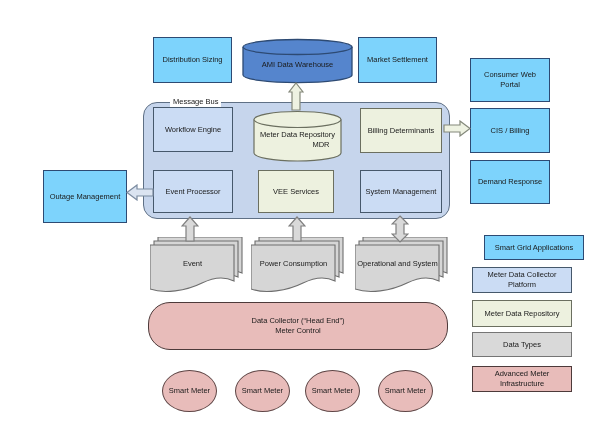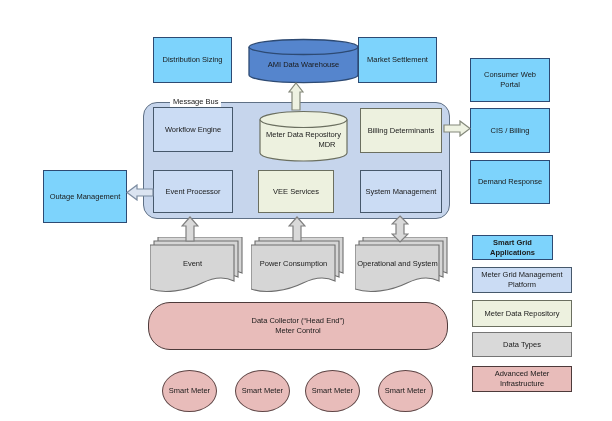--- a/index.html
+++ b/index.html
@@ -17,21 +17,21 @@
   .lblue-f{background:#cbdcf4;border:1px solid #46586b;}
   .cream-f{background:#edf1df;border:1px solid #6b6f60;}
   .gray-f{background:#d9d9d9;border:1px solid #757575;}
   .pink-f{background:#e8bcba;border:1.5px solid #4d3a3a;}
   .bus{
     background:#c6d5ec;border:1.5px solid #5f7085;border-radius:14px;z-index:1;
   }
   .bus-label{
     background:#ffffff;padding:0 3px;z-index:3;font-size:7.5px;
   }
-  .cyl{z-index:2;margin-left:6px;}
+  .cyl{z-index:2;}
   .cyl svg{position:absolute;left:0;top:0;width:100%;height:100%;}
   .cyl-blue{fill:#5585cd;stroke:#2d4a73;stroke-width:1.3;}
   .cyl-cream{fill:#edf1df;stroke:#6b6f60;stroke-width:1.2;}
   .cyl-label{
     position:absolute;left:0;right:0;text-align:center;z-index:2;
   }
   .arrow{z-index:4;}
   .arrow svg{display:block;width:100%;height:100%;}
   .ar-gray{fill:#d9d9d9;stroke:#7f7f7f;stroke-width:1.2;}
   .ar-cream{fill:#eef2e2;stroke:#84887a;stroke-width:1.2;}
@@ -162,19 +162,19 @@
   <div class="abs rounded pink-f" style="left:148px;top:302px;width:300px;height:48px;">
     <div>Data Collector (“Head End”)</div>
     <div>Meter Control</div>
   </div>
 
   <div class="abs meter" style="left:162px;top:370px;width:55px;height:42px;">Smart Meter</div>
   <div class="abs meter" style="left:235px;top:370px;width:55px;height:42px;">Smart Meter</div>
   <div class="abs meter" style="left:305px;top:370px;width:55px;height:42px;">Smart Meter</div>
   <div class="abs meter" style="left:378px;top:370px;width:55px;height:42px;">Smart Meter</div>
 
-  <div class="abs legend-box blue-f" style="left:472px;top:235px;width:81px;height:25px;font-weight:bold;">Smart Grid Applications</div>
-  <div class="abs legend-box lblue-f" style="left:472px;top:267px;width:100px;height:26px;">Meter Grid Management Platform</div>
+  <div class="abs legend-box blue-f" style="left:484px;top:235px;width:100px;height:25px;">Smart Grid Applications</div>
+  <div class="abs legend-box lblue-f" style="left:472px;top:267px;width:100px;height:26px;">Meter Data Collector Platform</div>
   <div class="abs legend-box cream-f" style="left:472px;top:300px;width:100px;height:27px;">Meter Data Repository</div>
   <div class="abs legend-box gray-f" style="left:472px;top:332px;width:100px;height:25px;">Data Types</div>
   <div class="abs legend-box pink-f" style="left:472px;top:366px;width:100px;height:26px;">Advanced Meter Infrastructure</div>
 
 </div>
 
 </body></html>

